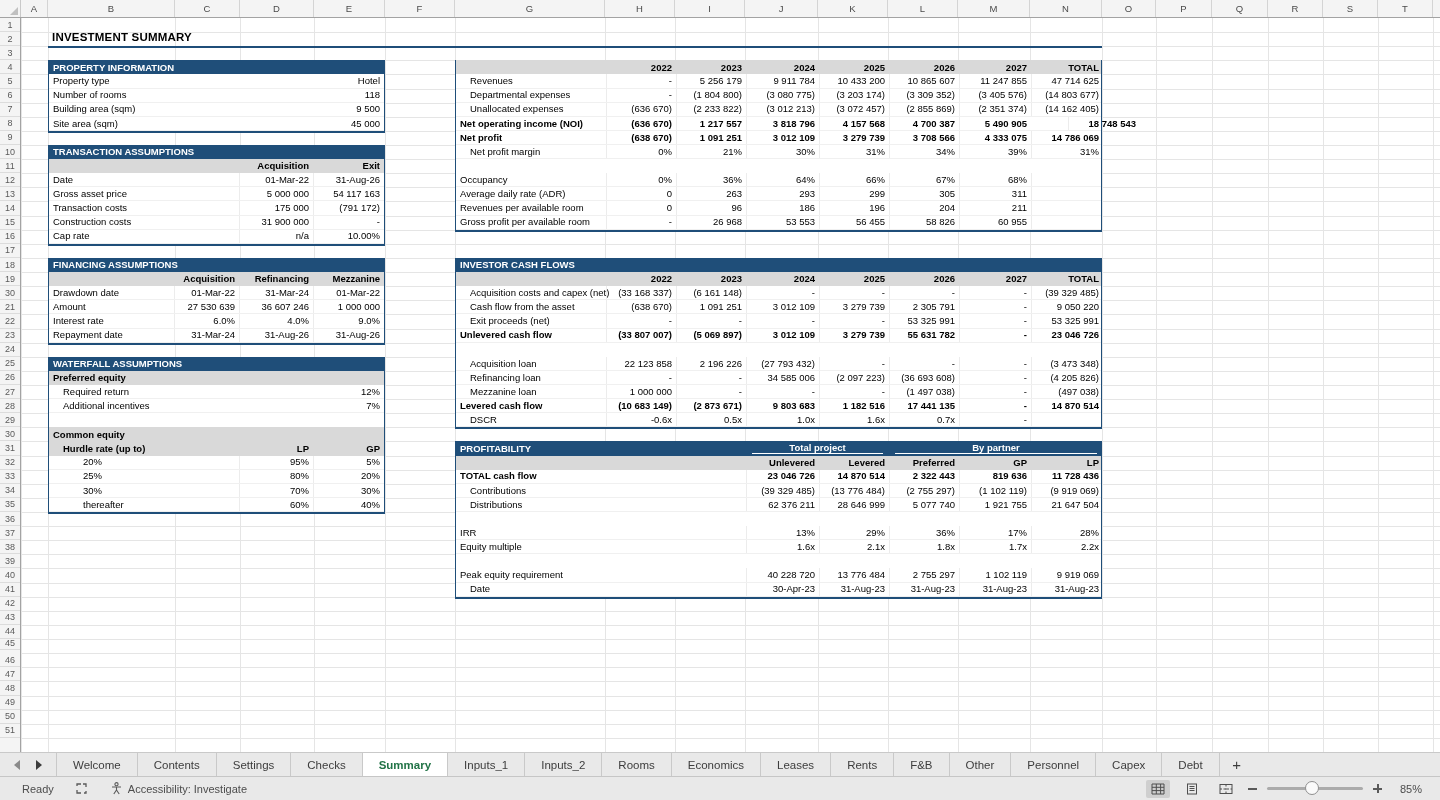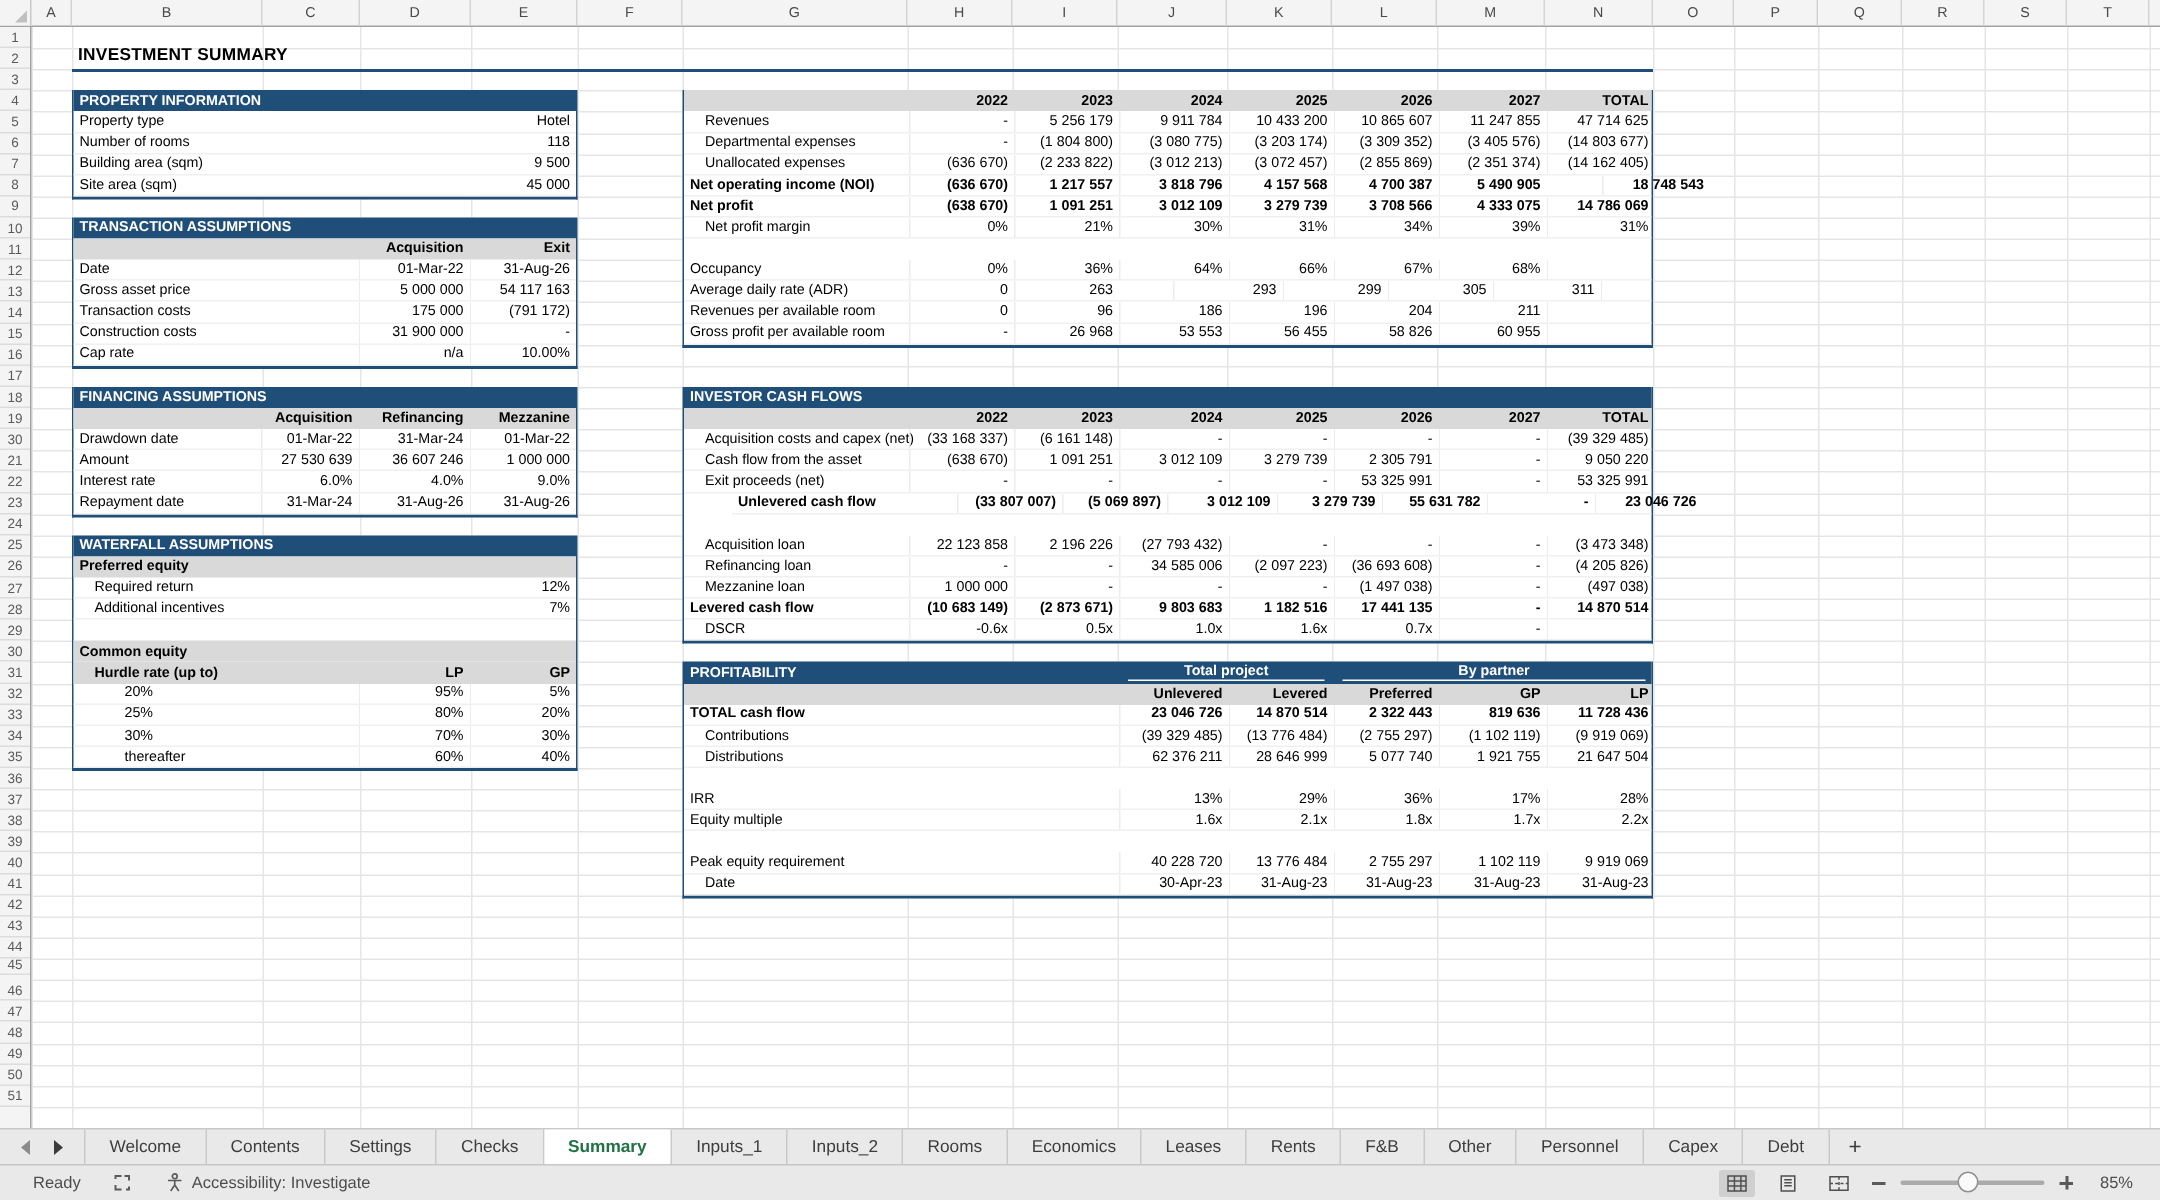--- a/index.html
+++ b/index.html
@@ -429,21 +429,21 @@
           <div class="c num vline" style="width: 73px; flex: 0 0 auto;">64%</div>
           <div class="c num vline" style="width: 70px; flex: 0 0 auto;">66%</div>
           <div class="c num vline" style="width: 70px; flex: 0 0 auto;">67%</div>
           <div class="c num vline" style="width: 72px; flex: 0 0 auto;">68%</div>
           <div class="c num vline" style="width: 72px; flex: 0 0 auto;"></div>
         </div>
         <div class="trow bodyline" style="height: 14.115px;">
           <div class="c" style="width: 150px; flex: 0 0 auto;">Average daily rate (ADR)</div>
           <div class="c num vline" style="width: 70px; flex: 0 0 auto;">0</div>
           <div class="c num vline" style="width: 70px; flex: 0 0 auto;">263</div>
-          <div class="c num vline" style="width: 73px; flex: 0 0 auto; margin-left: 36px;">293</div>
+          <div class="c num vline" style="width: 73px; flex: 0 0 auto;">293</div>
           <div class="c num vline" style="width: 70px; flex: 0 0 auto;">299</div>
           <div class="c num vline" style="width: 70px; flex: 0 0 auto;">305</div>
           <div class="c num vline" style="width: 72px; flex: 0 0 auto;">311</div>
           <div class="c num vline" style="width: 72px; flex: 0 0 auto;"></div>
         </div>
         <div class="trow bodyline" style="height: 14.115px;">
           <div class="c" style="width: 150px; flex: 0 0 auto;">Revenues per available room</div>
           <div class="c num vline" style="width: 70px; flex: 0 0 auto;">0</div>
           <div class="c num vline" style="width: 70px; flex: 0 0 auto;">96</div>
           <div class="c num vline" style="width: 73px; flex: 0 0 auto;">186</div>
@@ -500,21 +500,21 @@
         <div class="trow bodyline" style="height: 14.115px;">
           <div class="c" style="width: 150px; flex: 0 0 auto; padding-left: 14px;">Exit proceeds (net)</div>
           <div class="c num vline" style="width: 70px; flex: 0 0 auto;">-</div>
           <div class="c num vline" style="width: 70px; flex: 0 0 auto;">-</div>
           <div class="c num vline" style="width: 73px; flex: 0 0 auto;">-</div>
           <div class="c num vline" style="width: 70px; flex: 0 0 auto;">-</div>
           <div class="c num vline" style="width: 70px; flex: 0 0 auto;">53 325 991</div>
           <div class="c num vline" style="width: 72px; flex: 0 0 auto;">-</div>
           <div class="c num vline" style="width: 72px; flex: 0 0 auto;">53 325 991</div>
         </div>
-        <div class="trow bodyline" style="height: 14.115px; margin-left: 32px;">
+        <div class="trow bodyline" style="height: 14.115px;">
           <div class="c b" style="width: 150px; flex: 0 0 auto;">Unlevered cash flow</div>
           <div class="c num b vline" style="width: 70px; flex: 0 0 auto;">(33 807 007)</div>
           <div class="c num b vline" style="width: 70px; flex: 0 0 auto;">(5 069 897)</div>
           <div class="c num b vline" style="width: 73px; flex: 0 0 auto;">3 012 109</div>
           <div class="c num b vline" style="width: 70px; flex: 0 0 auto;">3 279 739</div>
           <div class="c num b vline" style="width: 70px; flex: 0 0 auto;">55 631 782</div>
           <div class="c num b vline" style="width: 72px; flex: 0 0 auto;">-</div>
           <div class="c num b vline" style="width: 72px; flex: 0 0 auto;">23 046 726</div>
         </div>
         <div class="trow" style="height: 14.115px;">

